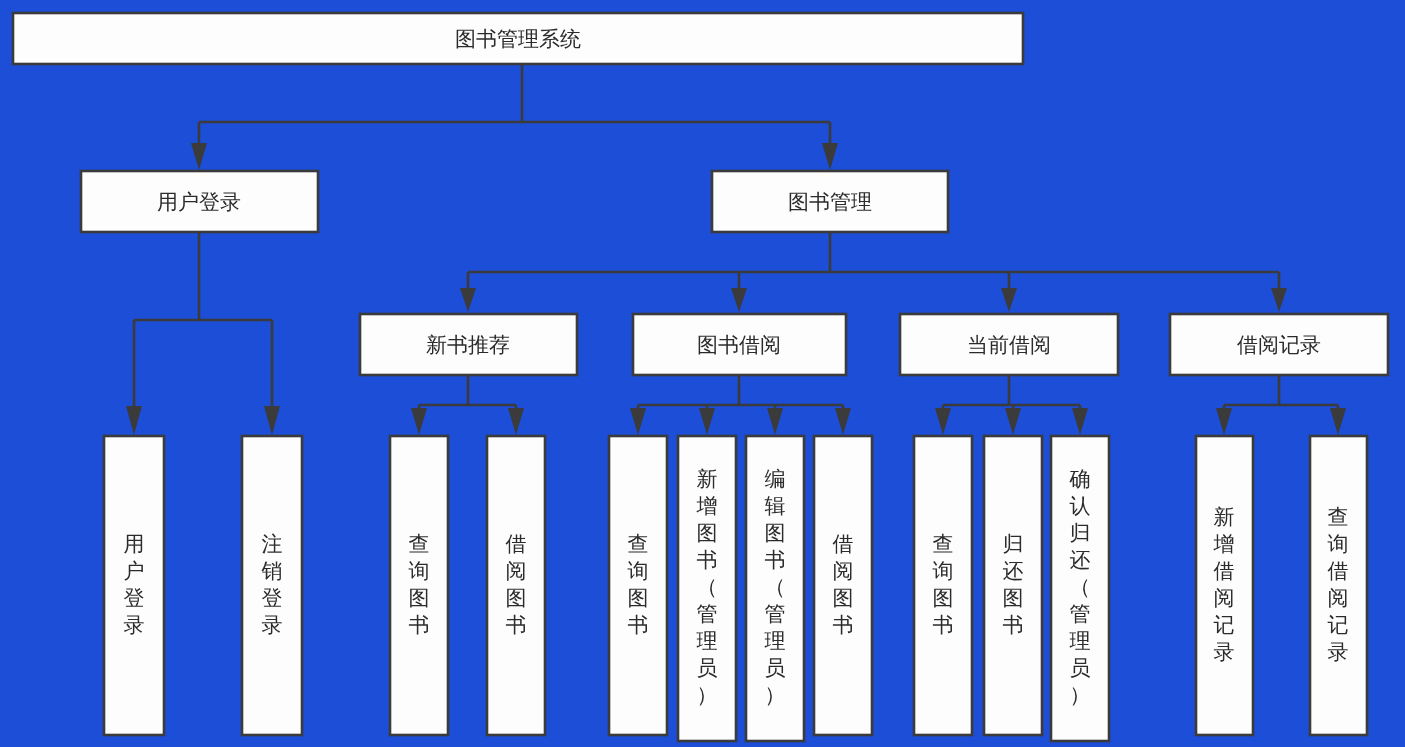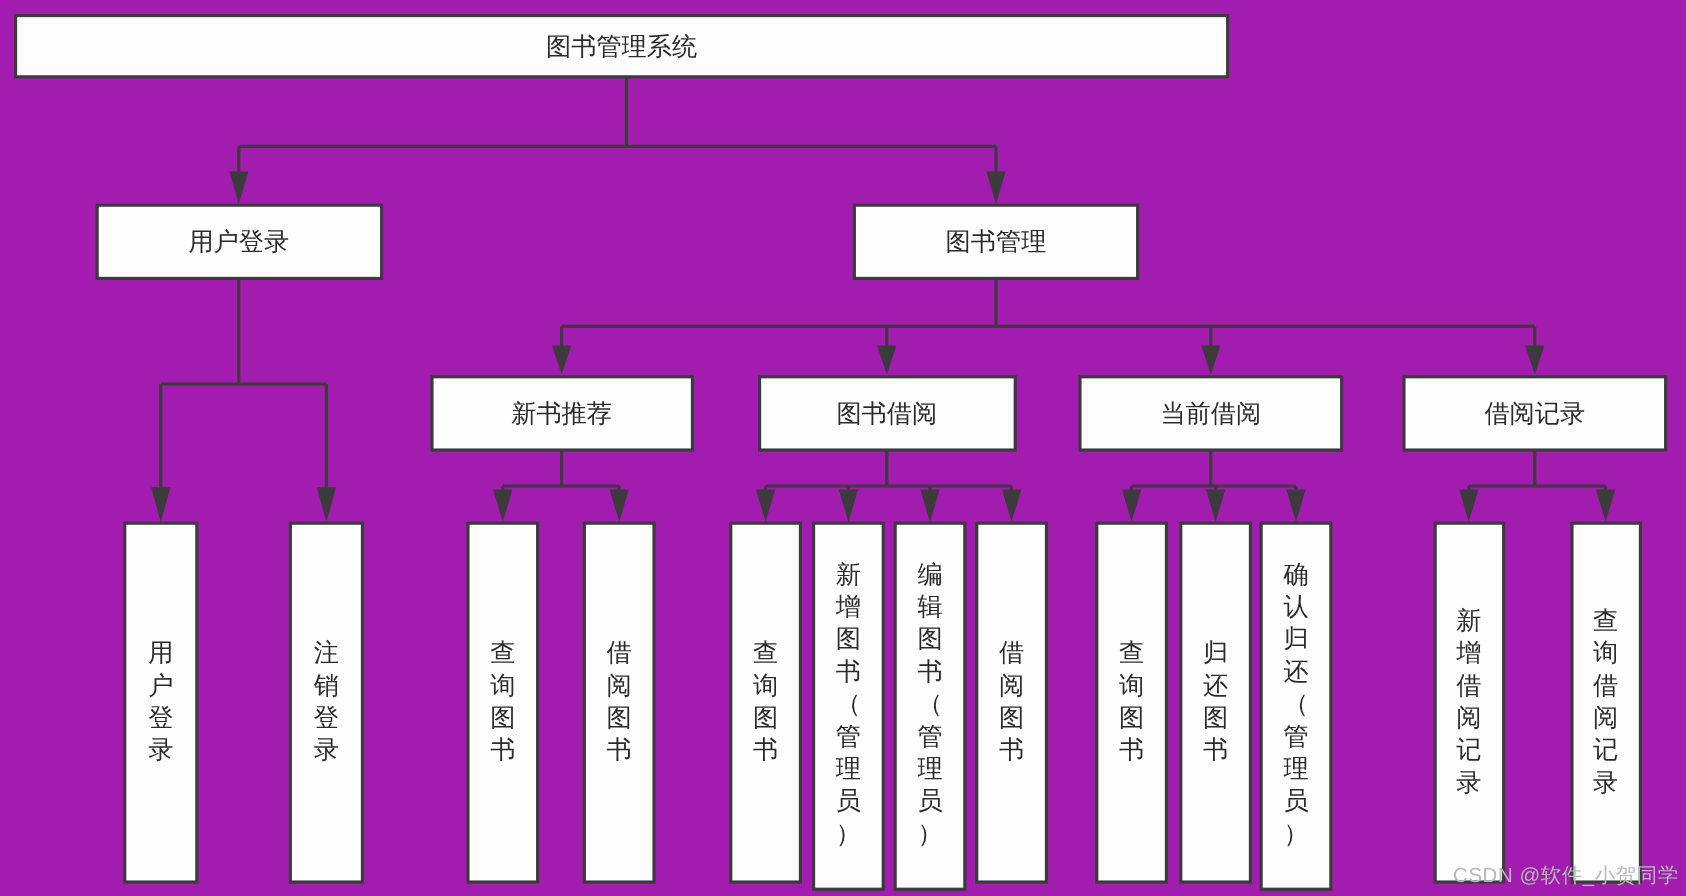--- a/index.html
+++ b/index.html
@@ -10,21 +10,21 @@
   body {
     width: 1405px;
     height: 747px;
     font-family: "Liberation Sans", "DejaVu Sans", sans-serif;
     overflow: hidden;
   }
   #diagram-root {
     position: relative;
     width: 1405px;
     height: 747px;
-    background: #a21caf;
+    background: #1d4ed8;
   }
   svg.diagram {
     position: absolute;
     left: 0;
     top: 0;
     width: 1405px;
     height: 747px;
   }
   .node-rect {
     fill: #fdfdfd;
@@ -230,14 +230,13 @@
       <text class="node-label-v vtext" x="1224" y="586"><tspan x="1224" y="518.5" text-anchor="middle" dominant-baseline="middle">新</tspan><tspan x="1224" y="545.5" text-anchor="middle" dominant-baseline="middle">增</tspan><tspan x="1224" y="572.5" text-anchor="middle" dominant-baseline="middle">借</tspan><tspan x="1224" y="599.5" text-anchor="middle" dominant-baseline="middle">阅</tspan><tspan x="1224" y="626.5" text-anchor="middle" dominant-baseline="middle">记</tspan><tspan x="1224" y="653.5" text-anchor="middle" dominant-baseline="middle">录</tspan></text>
     </g>
 
     <g>
       <rect class="node-rect" x="1310" y="436" width="57" height="299"></rect>
       <text class="node-label-v vtext" x="1338" y="586"><tspan x="1338" y="518.5" text-anchor="middle" dominant-baseline="middle">查</tspan><tspan x="1338" y="545.5" text-anchor="middle" dominant-baseline="middle">询</tspan><tspan x="1338" y="572.5" text-anchor="middle" dominant-baseline="middle">借</tspan><tspan x="1338" y="599.5" text-anchor="middle" dominant-baseline="middle">阅</tspan><tspan x="1338" y="626.5" text-anchor="middle" dominant-baseline="middle">记</tspan><tspan x="1338" y="653.5" text-anchor="middle" dominant-baseline="middle">录</tspan></text>
     </g>
 
   </svg>
 
-  <div class="watermark">CSDN @软件_小贺同学</div>
 </div>
 
 </body></html>

